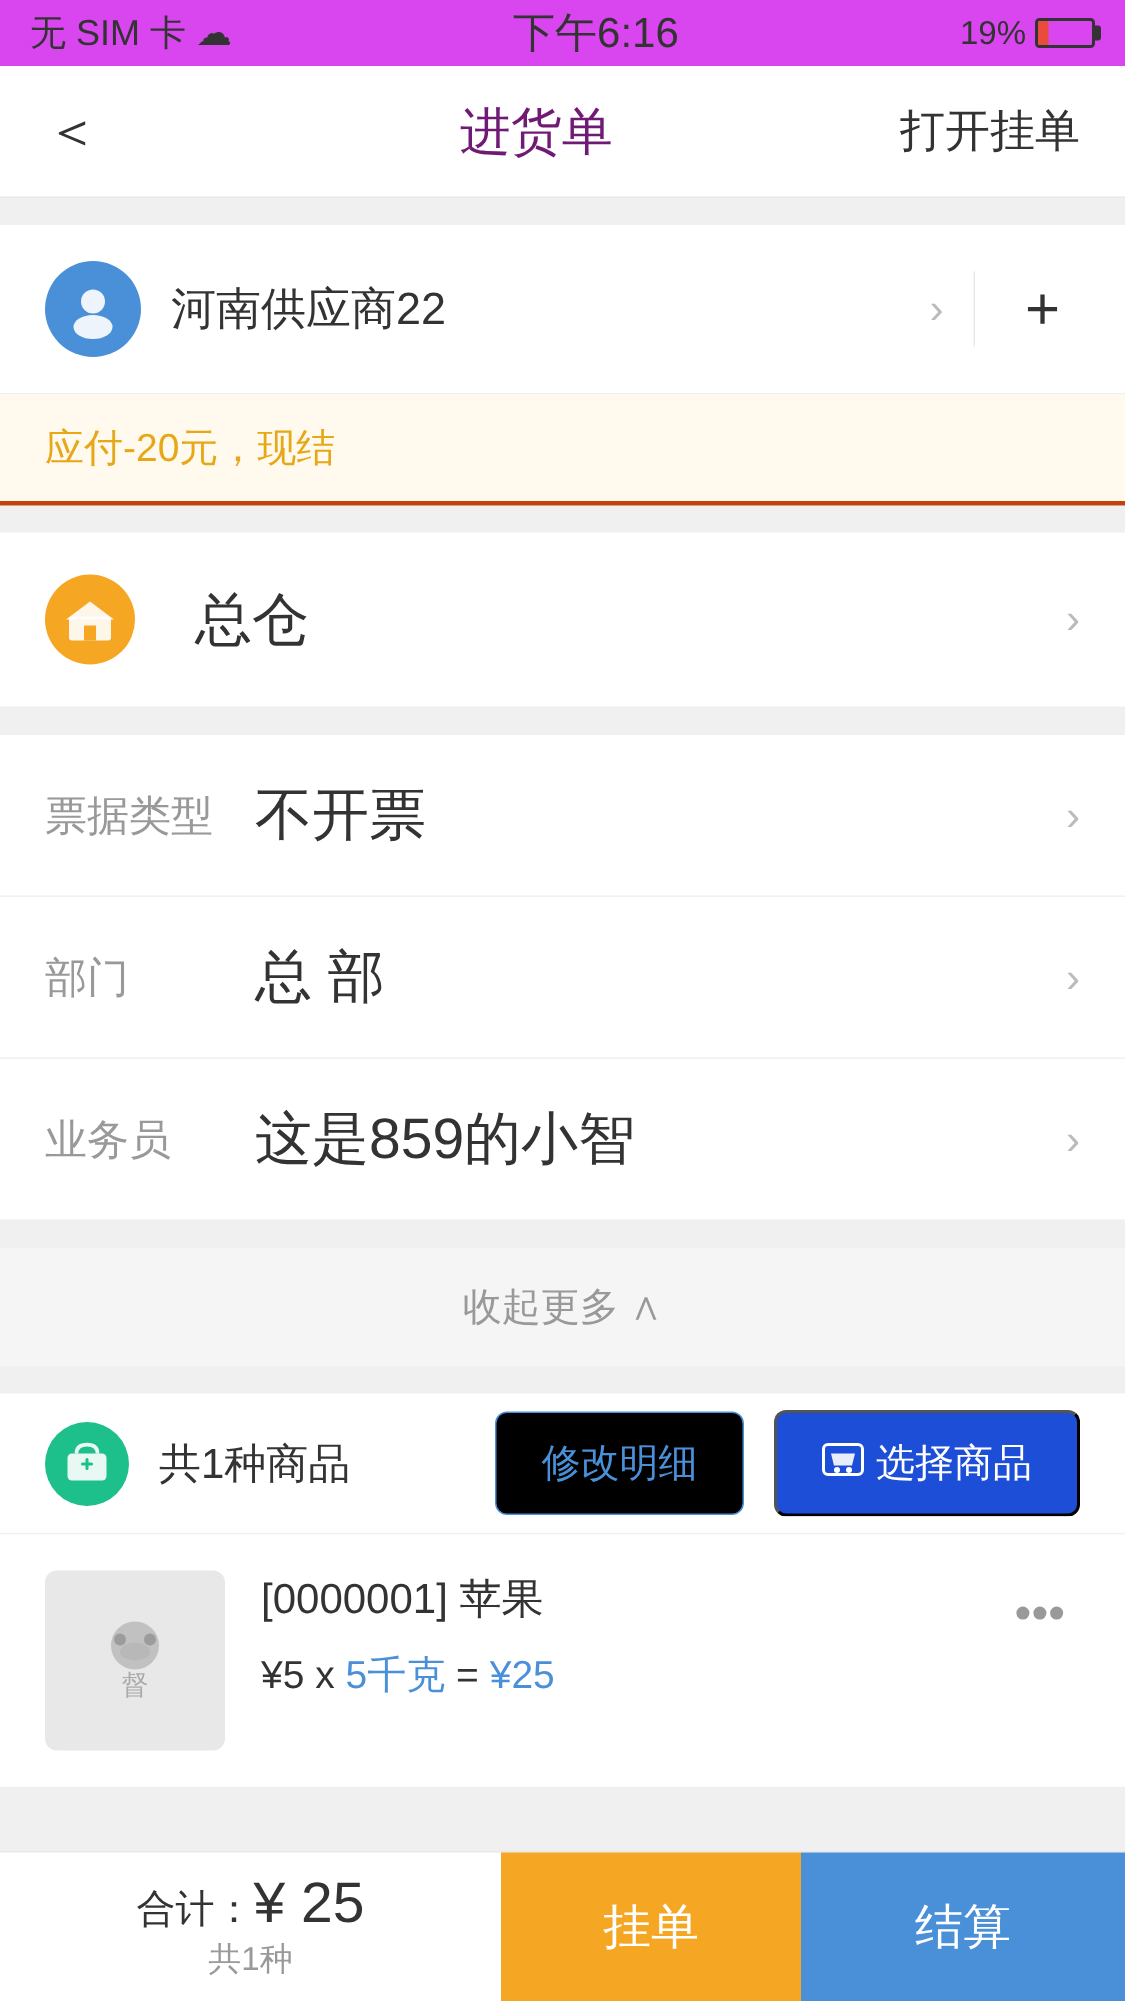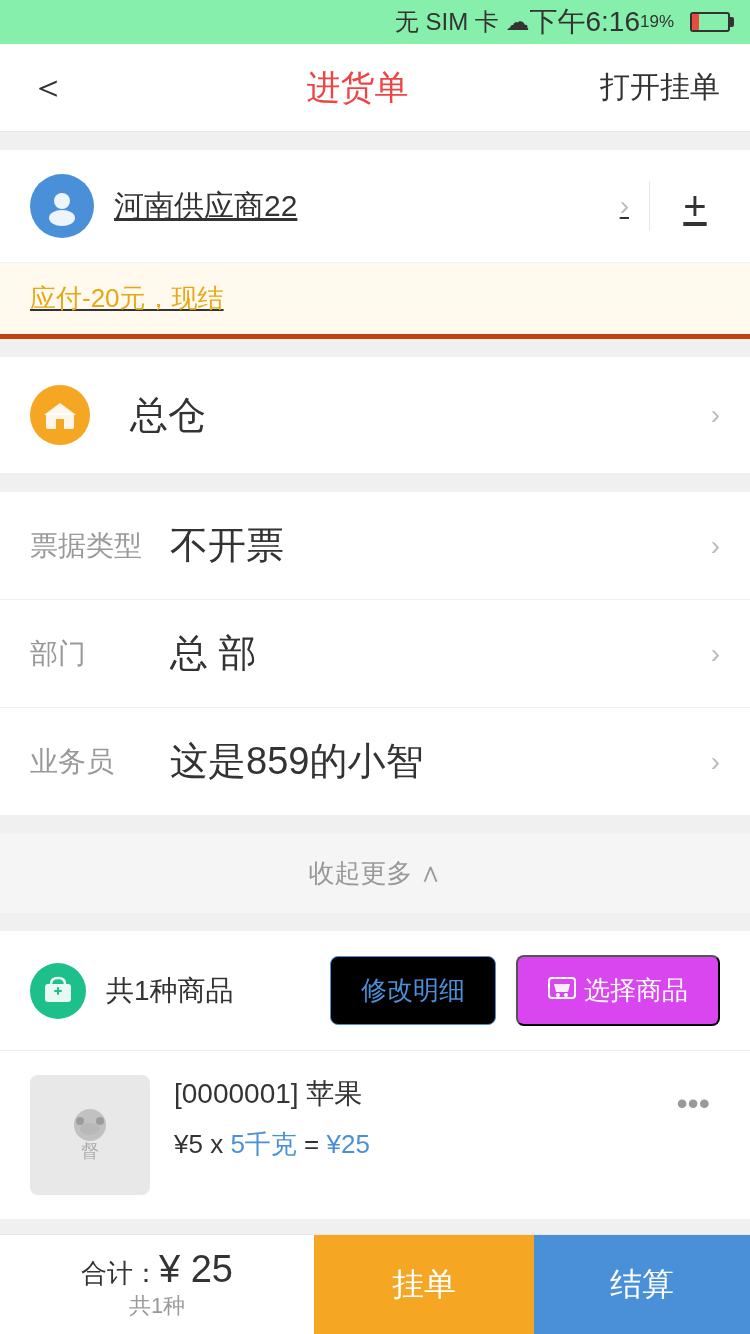--- a/index.html
+++ b/index.html
@@ -10,31 +10,31 @@
       font-family: -apple-system, "PingFang SC", "Microsoft YaHei", sans-serif;
       background: #f0f0f0;
       font-size: 30px;
       color: #333;
     }
 
     
     .status-bar {
       width: 100%;
       height: 44px;
-      background: #86efac;
-      display: flex;
-      align-items: center;
-      justify-content: flex-end;
+      background: #d946ef;
+      display: flex;
+      align-items: center;
+      justify-content: space-between;
       padding: 0 20px;
       font-size: 24px;
       color: #333;
     }
     .status-left { display: flex; align-items: center; gap: 8px; }
     .status-center { font-size: 28px; font-weight: 500; }
-    .status-right { display: flex; align-items: center; gap: 16px; font-size: 17px; }
+    .status-right { display: flex; align-items: center; gap: 6px; font-size: 22px; }
     .battery {
       width: 40px; height: 20px; border: 2px solid #333; border-radius: 3px;
       position: relative; display: inline-flex; align-items: center;
     }
     .battery::after {
       content: ''; position: absolute; right: -6px; top: 50%;
       transform: translateY(-50%); width: 4px; height: 10px;
       background: #333; border-radius: 0 2px 2px 0;
     }
     .battery-fill {
@@ -49,34 +49,33 @@
       display: flex;
       align-items: center;
       justify-content: space-between;
       padding: 0 30px;
       border-bottom: 1px solid #e8e8e8;
     }
     .nav-back {
       font-size: 36px; color: #333; cursor: pointer;
       width: 60px; text-align: left;
     }
-    .nav-title { font-size: 34px; font-weight: 500; color: #ef4444; margin-left: 25px; }
+    .nav-title { font-size: 34px; font-weight: 500; color: #701a75; margin-left: 25px; }
     .nav-action { font-size: 30px; color: #333; cursor: pointer; }
 
     
     .section-gap {
       height: 18px;
       background: #f0f0f0;
     }
 
     
     .supplier-section {
       background: #fff;
-      border-bottom: 5px solid #c2410c;
-      text-decoration: underline;
+      border-bottom: 3px solid #c2410c;
     }
     .supplier-row {
       display: flex;
       align-items: center;
       padding: 24px 30px;
       border-bottom: 1px solid #f0f0f0;
     }
     .supplier-avatar {
       width: 64px; height: 64px; border-radius: 50%;
       background: #4a90d9;
@@ -147,21 +146,21 @@
     }
 
     
     .products-section {
       background: #fff;
       margin-top: 18px;
     }
     .products-header {
       display: flex;
       align-items: center;
-      padding: 24px 30px;
+      padding: 11px 30px;
       border-bottom: 1px solid #f0f0f0;
       gap: 20px;
     }
     .products-icon {
       width: 56px; height: 56px; border-radius: 50%;
       background: #1dbf8a;
       display: flex; align-items: center; justify-content: center;
       flex-shrink: 0;
     }
     .products-count {
@@ -170,21 +169,21 @@
     .btn-outline {
       border: 1px solid #4a90d9;
       color: #4a90d9;
       background: #000000;
       padding: 16px 30px;
       font-size: 26px;
       border-radius: 8px;
       cursor: pointer;
     }
     .btn-primary {
-      background: #d946ef;
+      background: #1d4ed8;
       color: #fff;
       padding: 16px 30px;
       font-size: 26px;
       border-radius: 8px;
       cursor: pointer;
       display: flex; align-items: center; gap: 8px;
     }
 
     
     .product-item {
@@ -224,21 +223,21 @@
       display: flex;
       flex-direction: column;
       justify-content: center;
       padding: 0 30px;
       text-align: center;
     }
     .total-row { font-size: 26px; color: #333; }
     .total-amount { font-size: 38px; color: #333; font-weight: 500; }
     .total-count { font-size: 22px; color: #999; }
     .btn-pending {
-      width: 220px;
+      width: 200px;
       background: #f5a623;
       color: #fff;
       font-size: 32px;
       display: flex; align-items: center; justify-content: center;
       cursor: pointer;
     }
     .btn-settle {
       width: 216px;
       background: #4a90d9;
       color: #fff;

